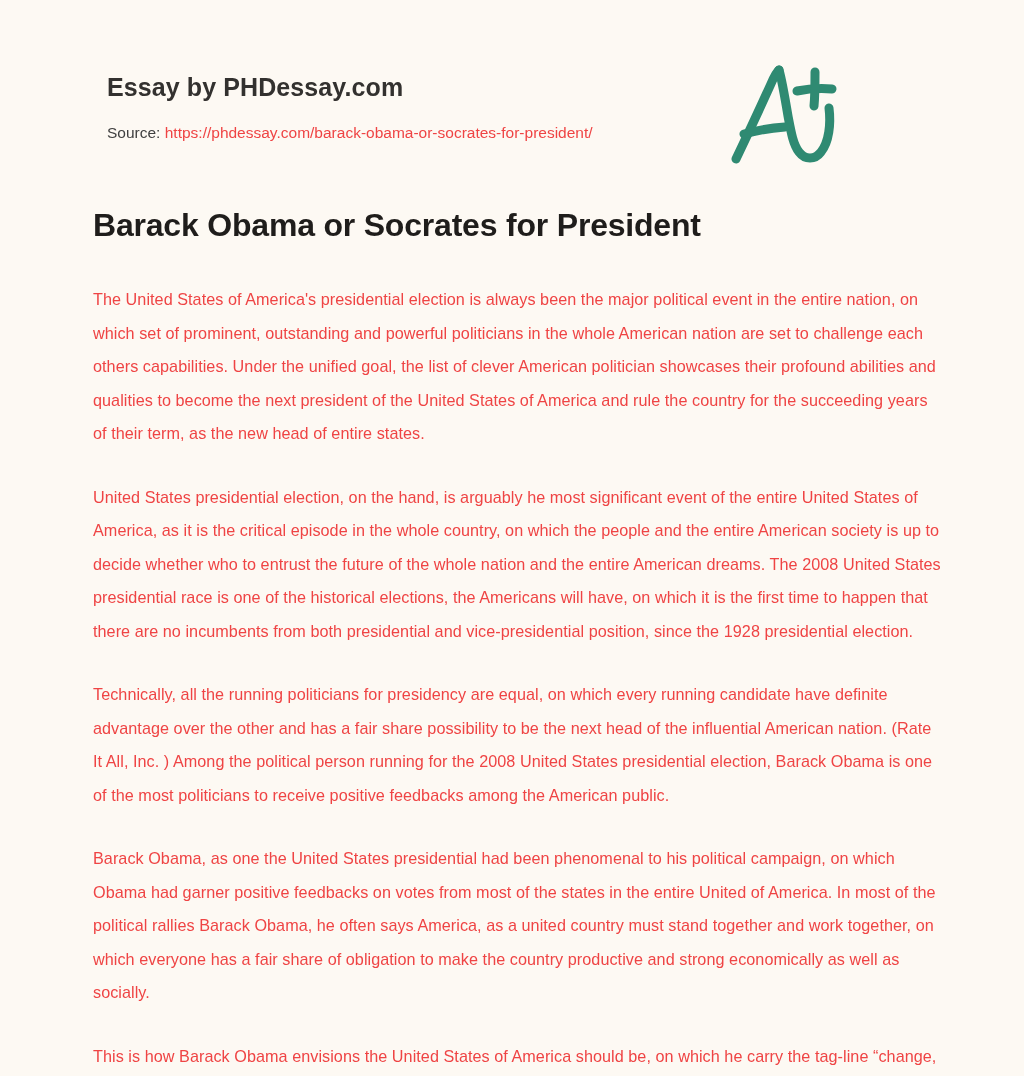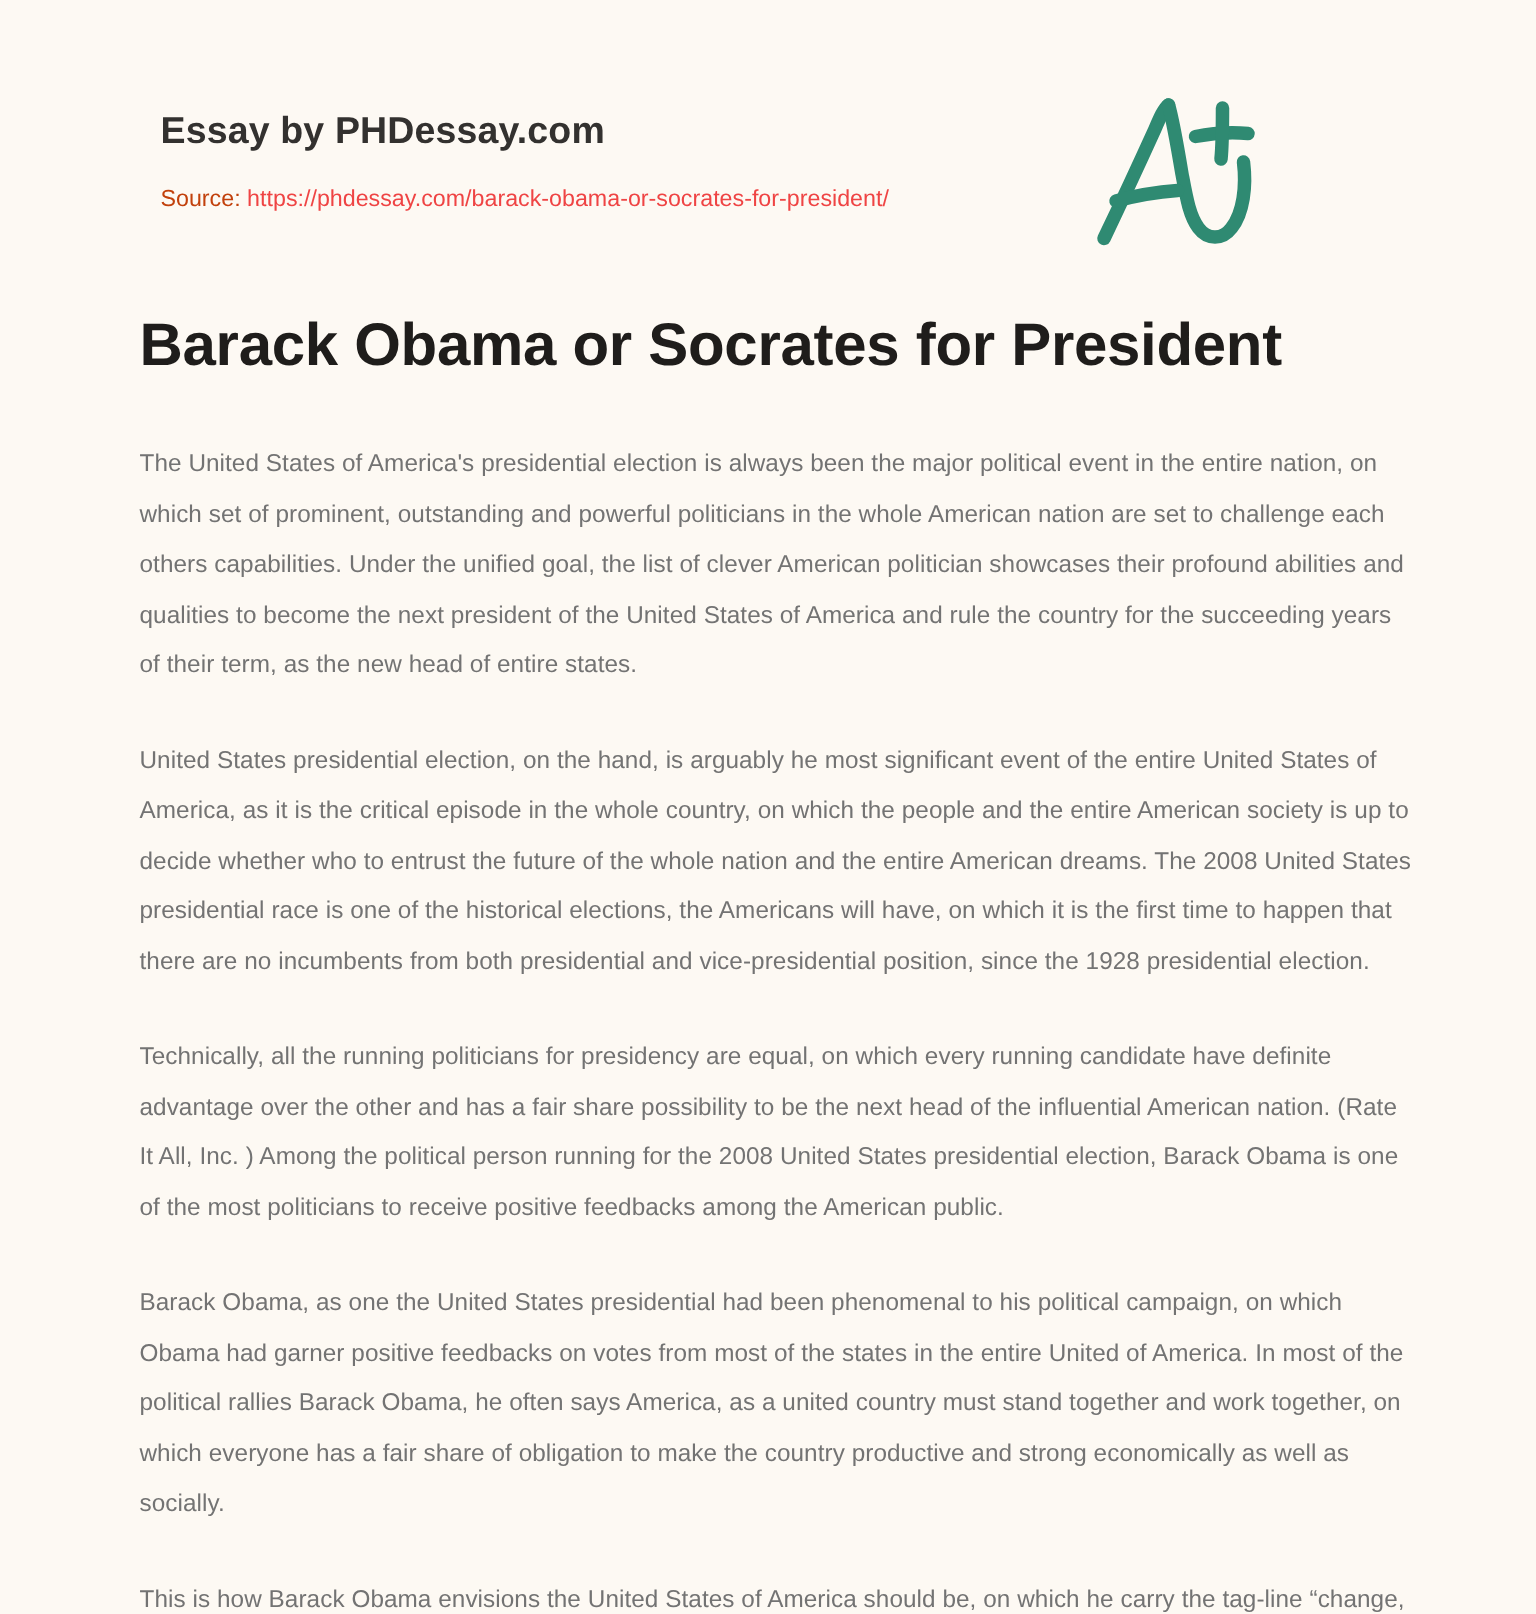--- a/index.html
+++ b/index.html
@@ -41,21 +41,21 @@
 
   .source-row {
     margin-top: 21px;
     font-size: 15.5px;
     line-height: 1.3;
     color: #8a8580;
     white-space: nowrap;
   }
 
   .source-label {
-    color: #c2410c;
+    color: #404040;
   }
 
   .source-link {
     color: #ef4444;
     text-decoration: none;
   }
 
   
   .logo {
     position: absolute;
@@ -67,38 +67,38 @@
   .logo svg {
     display: block;
     width: 122px;
     height: 112px;
   }
 
   
   .doc-title {
     margin: 0;
     padding-top: 62px;
-    font-size: 40px;
+    font-size: 32px;
     font-weight: bold;
     color: #1f1d1b;
     letter-spacing: -0.2px;
     line-height: 1.25;
   }
 
   
   .article {
     padding-top: 38px;
     width: 848px;
   }
 
   .article p {
     margin: 0 0 30px 0;
     font-size: 16.2px;
     line-height: 33.5px;
-    color: #737373;
+    color: #ef4444;
     letter-spacing: 0.05px;
     text-align: left;
   }
 
   .article p:last-child {
     margin-bottom: 0;
   }
 </style>
 </head>
 <body>

